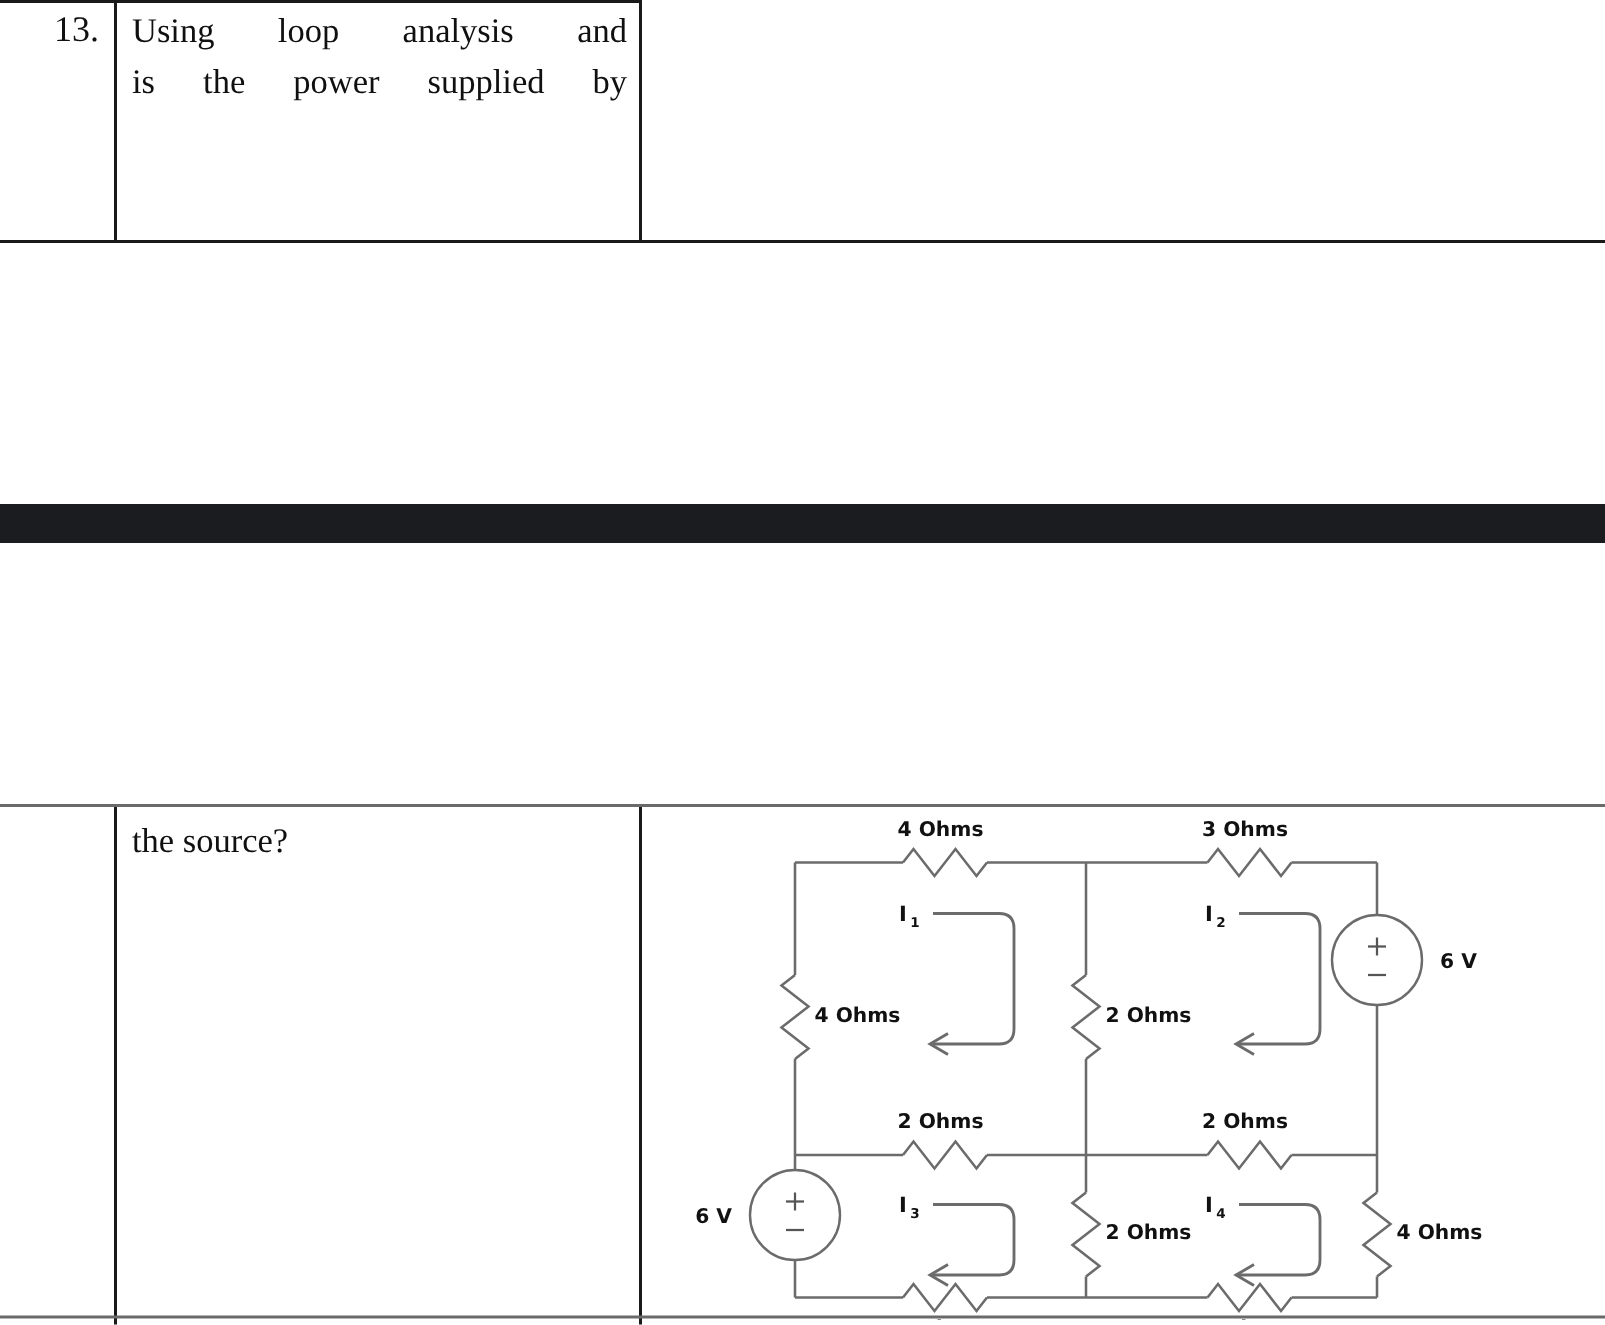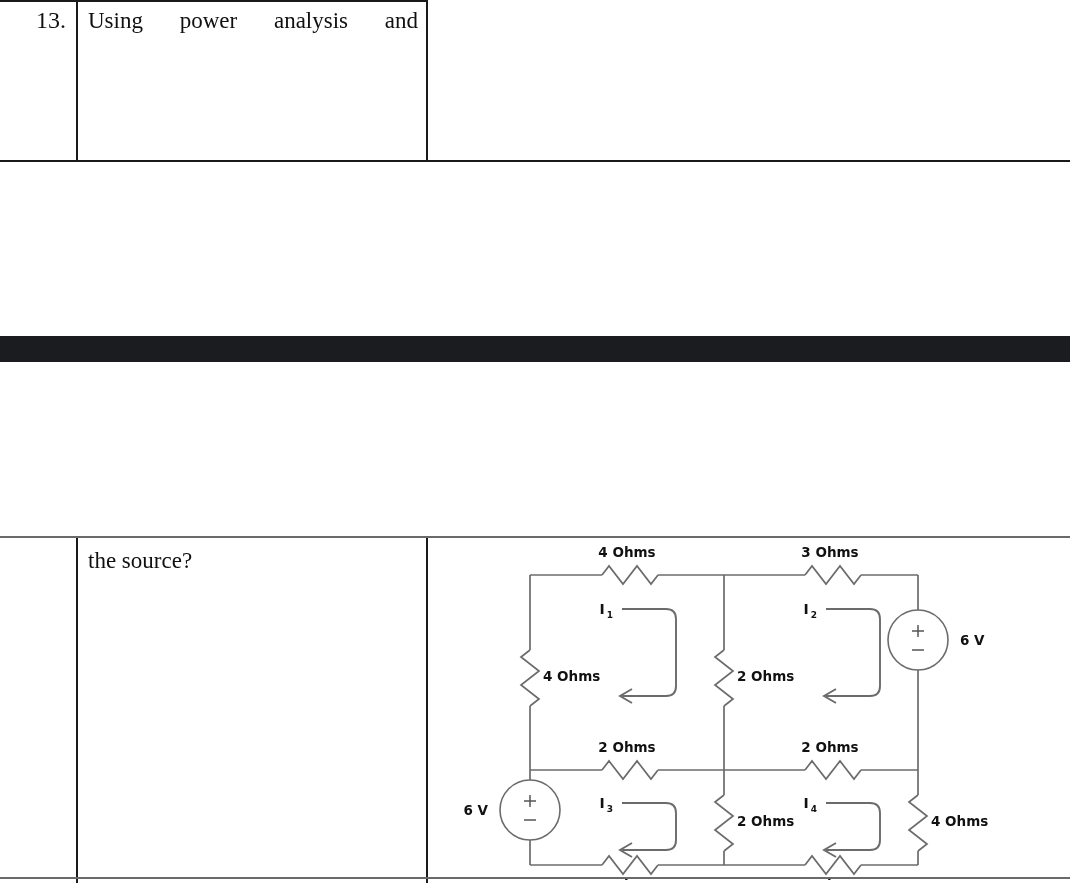--- a/index.html
+++ b/index.html
@@ -179,21 +179,22 @@
 
 <div id="top-table">
   <div class="hline-top"></div>
   <div class="vline-a"></div>
   <div class="vline-b"></div>
   <div class="hline-bottom"></div>
 
   <div class="q-number">13.</div>
 
   <div class="q-body">
-    <div class="justified">Using power analysis and</div>
+    <div class="justified">Using loop analysis and</div>
+    <div class="justified">is the power supplied by</div>
   </div>
 </div>
 
 <div id="dark-bar"></div>
 
 <div id="bottom-table">
   <div class="hline-top"></div>
   <div class="vline-a"></div>
   <div class="vline-b"></div>
   <div class="hline-bottom"></div>

